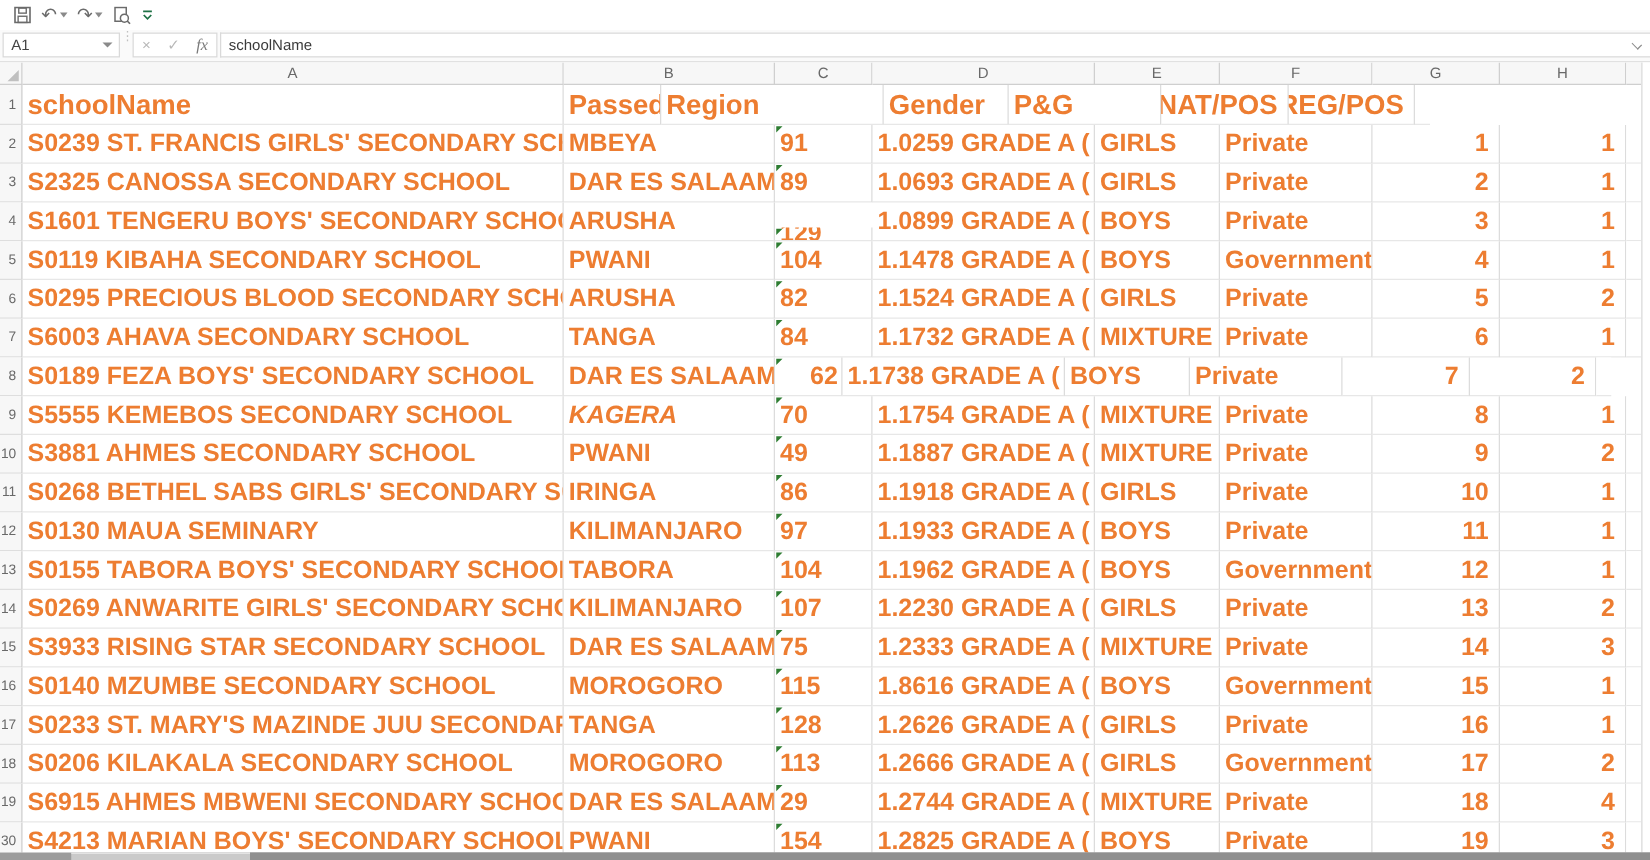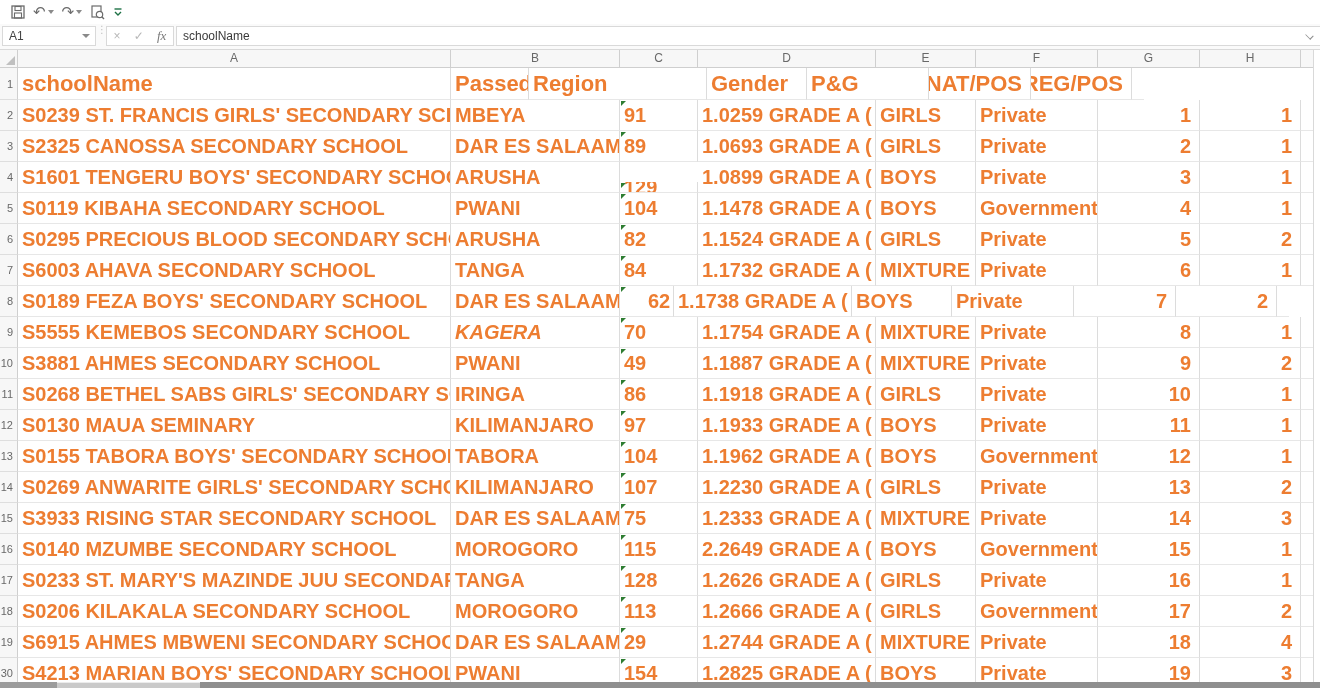--- a/index.html
+++ b/index.html
@@ -311,21 +311,21 @@
           <div class="cell" style="width: 122px;">Private</div>
           <div class="cell al-r" style="width: 102px;">14</div>
           <div class="cell al-r" style="width: 101px;">3</div>
           <div class="cell filler" style="width: 12px;"></div>
         </div>
         <div class="row">
           <div class="rhead" style="width: 18px;">16</div>
           <div class="cell" style="width: 433px;">S0140 MZUMBE SECONDARY SCHOOL</div>
           <div class="cell" style="width: 169px;">MOROGORO</div>
           <div class="cell" style="width: 78px;"><span class="err-tri"></span>115</div>
-          <div class="cell" style="width: 178px;">2.2649  GRADE A (</div>
+          <div class="cell" style="width: 178px;">1.8616  GRADE A (</div>
           <div class="cell" style="width: 100px;">BOYS</div>
           <div class="cell" style="width: 122px;">Government</div>
           <div class="cell al-r" style="width: 102px;">15</div>
           <div class="cell al-r" style="width: 101px;">1</div>
           <div class="cell filler" style="width: 12px;"></div>
         </div>
         <div class="row">
           <div class="rhead" style="width: 18px;">17</div>
           <div class="cell" style="width: 433px;">S0233 ST. MARY'S MAZINDE JUU SECONDARY SCHOOL</div>
           <div class="cell" style="width: 169px;">TANGA</div>

